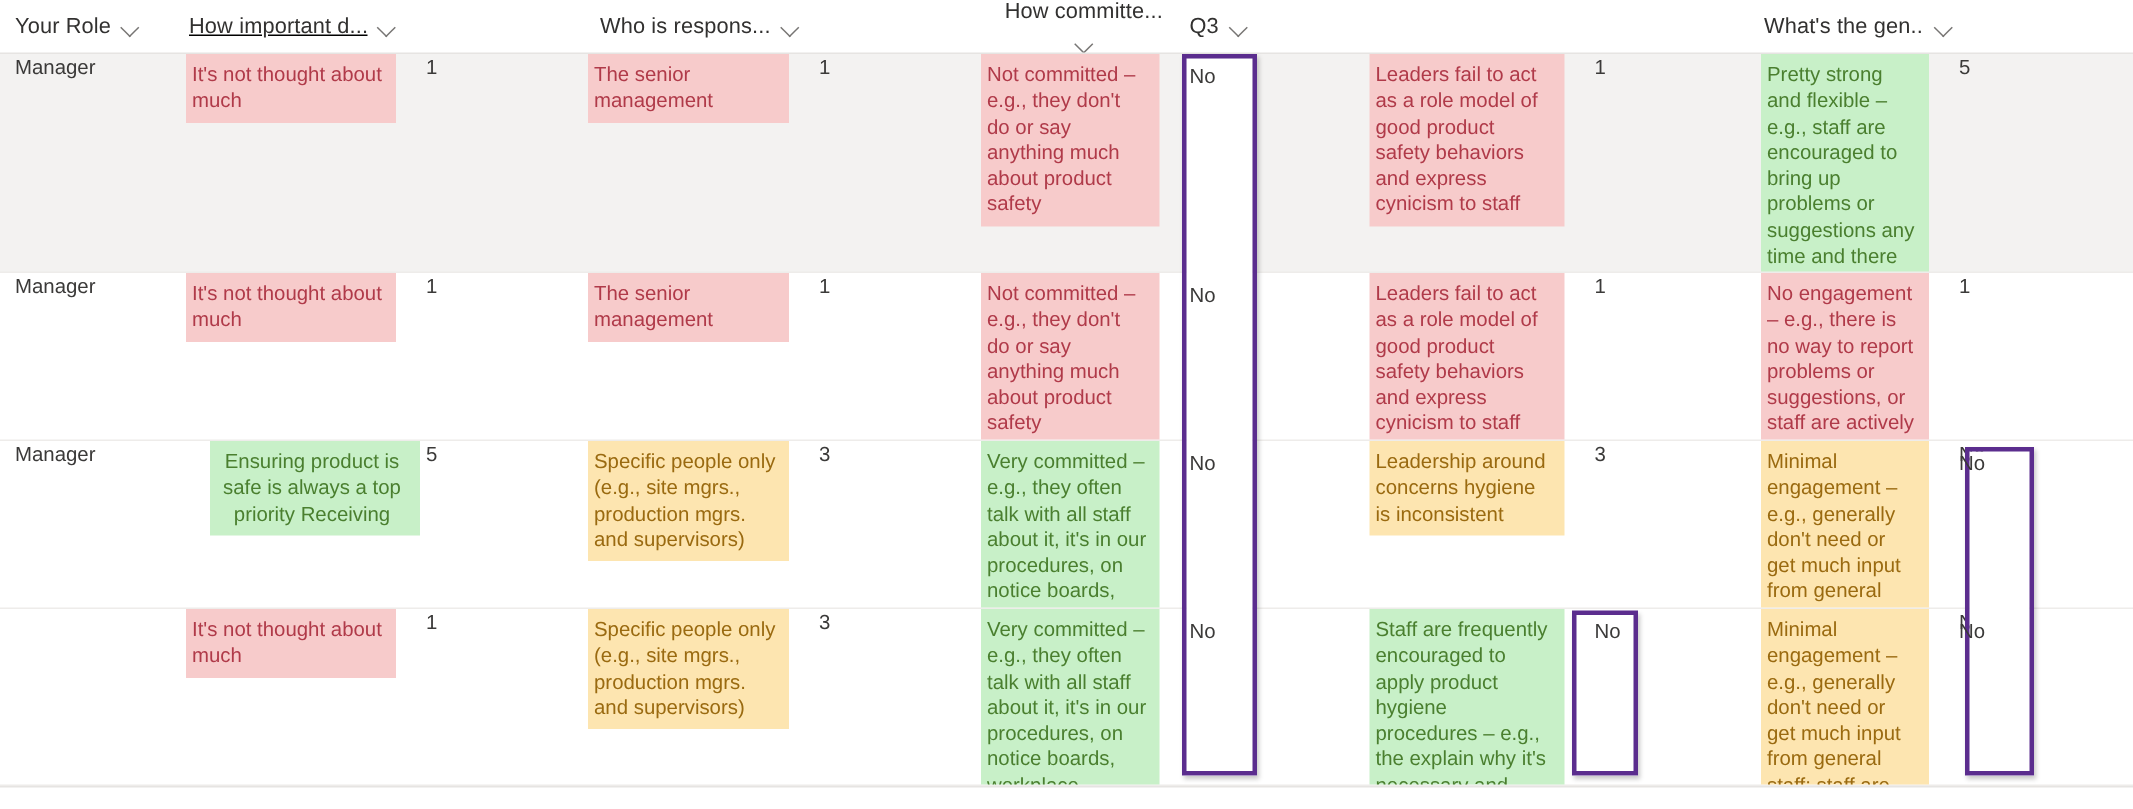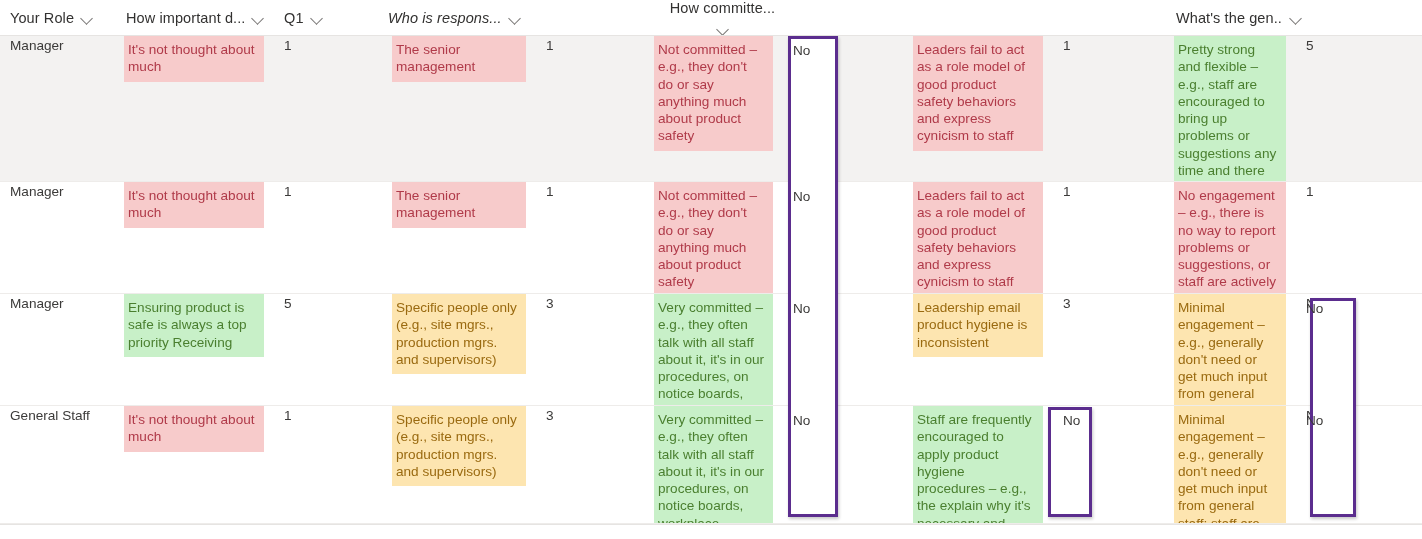--- a/index.html
+++ b/index.html
@@ -127,34 +127,34 @@
 </head>
 <body>
 
 <div id="app">
 
   <div class="hdr" id="header">
       <div class="hdr-cell" style="left: 0px; width: 122px; padding-left: 10px;">
         <span class="hdr-label">Your Role</span>
         <span class="chev"></span>
       </div>
-      <div class="hdr-cell" style="left: 122px; width: 158px; padding-left: 4px;">
+      <div class="hdr-cell" style="left: 122px; width: 158px; padding-left: 4px; text-decoration: underline;">
         <span class="hdr-label">How important d...</span>
         <span class="chev"></span>
       </div>
-      <div class="hdr-cell" style="left: 280px; width: 110px; padding-left: 4px;">
-        <span class="hdr-label">Q1</span>
-        <span class="chev"></span>
-      </div>
-      <div class="hdr-cell" style="left: 384px; width: 152px; padding-left: 4px; font-style: italic;">
+      <div class="hdr-cell" style="left: 396px; width: 152px; padding-left: 4px;">
         <span class="hdr-label">Who is respons...</span>
         <span class="chev"></span>
       </div>
       <div class="hdr-cell" style="left: 652px; width: 137px; padding-left: 4px; flex-direction: column;">
         <span class="hdr-label">How committe...</span>
+        <span class="chev"></span>
+      </div>
+      <div class="hdr-cell" style="left: 789px; width: 122px; padding-left: 4px;">
+        <span class="hdr-label">Q3</span>
         <span class="chev"></span>
       </div>
       <div class="hdr-cell" style="left: 1172px; width: 130px; padding-left: 4px;">
         <span class="hdr-label">What's the gen...</span>
         <span class="chev"></span>
       </div>
     </div>
 
   <div id="body">
       <div class="row alt" style="top: 36px; height: 146px;">
@@ -199,42 +199,41 @@
         </div>
         <div class="cell" style="left: 1059px; width: 113px; height: 111px;"><span class="numText">1</span></div>
         <div class="cell" style="left: 1172px; width: 130px; height: 111px;">
           <span class="cell-inner tag-red" style="width: 112px; margin-left: 2px;">No engagement – e.g., there is no way to report problems or suggestions, or staff are actively discouraged from reporting concerns</span>
         </div>
         <div class="cell" style="left: 1302px; width: 120px; height: 111px;"><span class="numText">1</span></div>
       </div>
       <div class="row plain" style="top: 294px; height: 112px;">
         <div class="cell" style="left: 0px; width: 122px; height: 111px;"><span class="plainText">Manager</span></div>
         <div class="cell" style="left: 122px; width: 158px; height: 111px;">
-          <span class="cell-inner tag-green" style="width: 140px; margin-left: 2px;">Ensuring product is safe is always a top priority Receiving</span>
+          <span class="cell-inner tag-green" style="width: 140px; margin-left: 18px; text-align: center;">Ensuring product is safe is always a top priority Receiving</span>
         </div>
         <div class="cell" style="left: 280px; width: 110px; height: 111px;"><span class="numText">5</span></div>
         <div class="cell" style="left: 390px; width: 152px; height: 111px;">
           <span class="cell-inner tag-amber" style="width: 134px; margin-left: 2px;">Specific people only (e.g., site mgrs., production mgrs. and supervisors)</span>
         </div>
         <div class="cell" style="left: 542px; width: 110px; height: 111px;"><span class="numText">3</span></div>
         <div class="cell" style="left: 652px; width: 137px; height: 111px;">
           <span class="cell-inner tag-green" style="width: 119px; margin-left: 2px;">Very committed – e.g., they often talk with all staff about it, it's in our procedures, on notice boards, workplace posters, etc.</span>
         </div>
         <div class="cell" style="left: 789px; width: 122px; height: 111px;"><span class="numText">No</span></div>
         <div class="cell" style="left: 911px; width: 148px; height: 111px;">
-          <span class="cell-inner tag-amber" style="width: 130px; margin-left: 2px;">Leadership email product hygiene is inconsistent</span>
+          <span class="cell-inner tag-amber" style="width: 130px; margin-left: 2px;">Leadership around concerns hygiene is inconsistent</span>
         </div>
         <div class="cell" style="left: 1059px; width: 113px; height: 111px;"><span class="numText">3</span></div>
         <div class="cell" style="left: 1172px; width: 130px; height: 111px;">
           <span class="cell-inner tag-amber" style="width: 112px; margin-left: 2px;">Minimal engagement – e.g., generally don't need or get much input from general staff; staff are not encouraged to speak to managers about product safety</span>
         </div>
         <div class="cell" style="left: 1302px; width: 120px; height: 111px;"><span class="numText">No</span></div>
       </div>
       <div class="row plain" style="top: 406px; height: 118px;">
-        <div class="cell" style="left: 0px; width: 122px; height: 117px;"><span class="plainText">General Staff</span></div>
         <div class="cell" style="left: 122px; width: 158px; height: 117px;">
           <span class="cell-inner tag-red" style="width: 140px; margin-left: 2px;">It's not thought about much</span>
         </div>
         <div class="cell" style="left: 280px; width: 110px; height: 117px;"><span class="numText">1</span></div>
         <div class="cell" style="left: 390px; width: 152px; height: 117px;">
           <span class="cell-inner tag-amber" style="width: 134px; margin-left: 2px;">Specific people only (e.g., site mgrs., production mgrs. and supervisors)</span>
         </div>
         <div class="cell" style="left: 542px; width: 110px; height: 117px;"><span class="numText">3</span></div>
         <div class="cell" style="left: 652px; width: 137px; height: 117px;">
           <span class="cell-inner tag-green" style="width: 119px; margin-left: 2px;">Very committed – e.g., they often talk with all staff about it, it's in our procedures, on notice boards, workplace posters, etc.</span>

